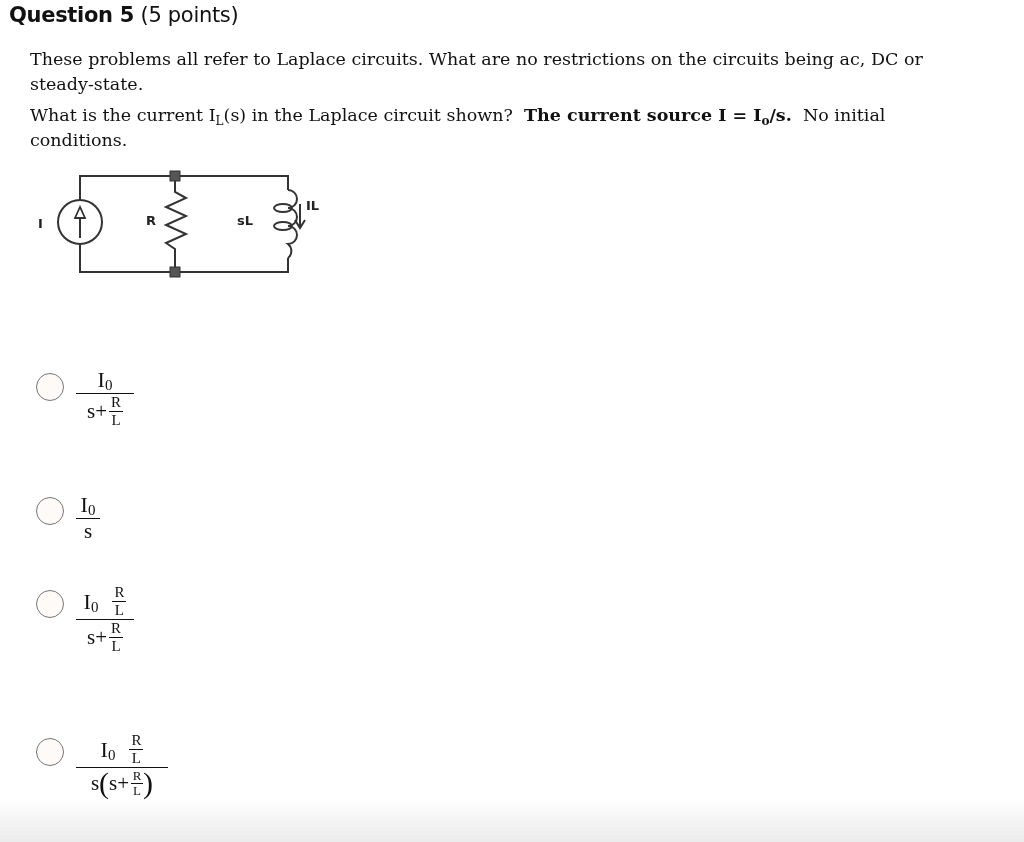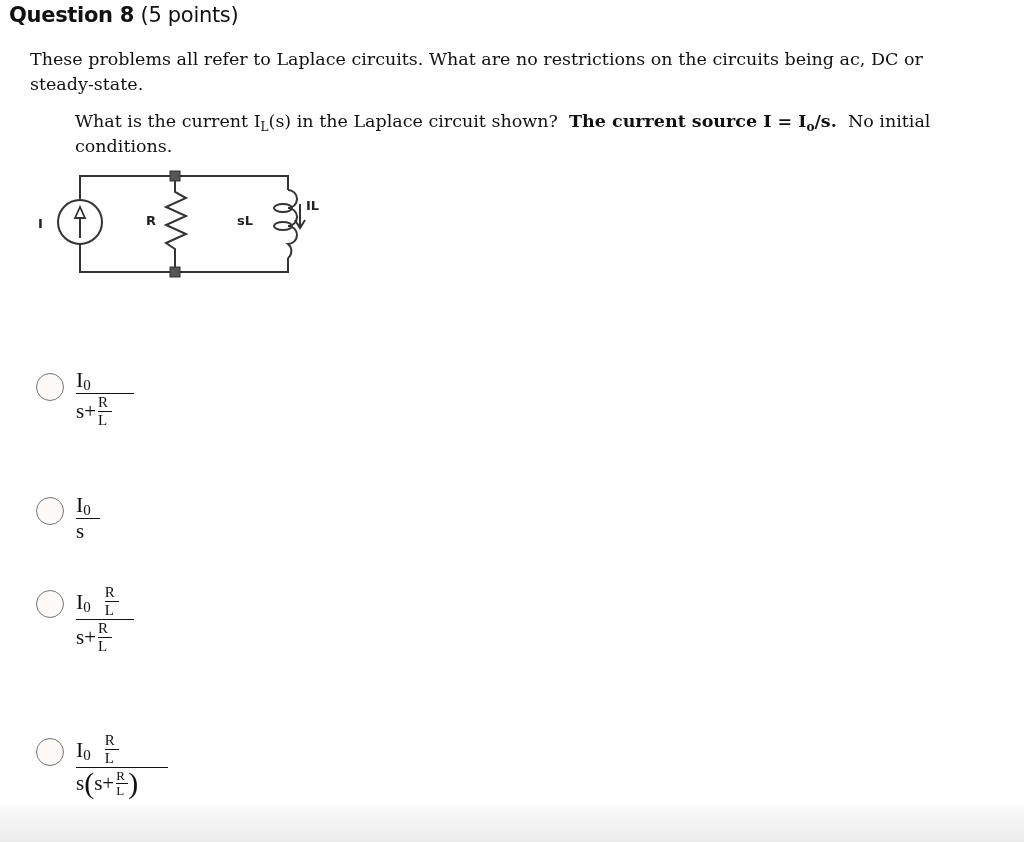--- a/index.html
+++ b/index.html
@@ -14,41 +14,41 @@
     letter-spacing: -0.3px;
   }
   .q-title b { font-weight: bold; }
   .q-title span.pts { font-weight: normal; }
   .para {
     position: absolute; left: 30px;
     font-family: "DejaVu Serif", serif; font-size: 17.5px; line-height: 25px; color: #111;
     width: 940px;
   }
   .p1 { top: 47px; }
-  .p2 { top: 109px; margin-left: 45px; }
+  .p2 { top: 103px; }
   sub { font-size: 12px; vertical-align: -4px; line-height: 0; }
   .circuit { position: absolute; left: 30px; top: 165px; }
   .option { position: absolute; left: 36px; }
   .radio {
     position: absolute; left: 0; width: 28px; height: 28px; border-radius: 50%;
     border: 1.5px solid #777; background: #fdfaf8; box-sizing: border-box; cursor: pointer;
   }
   .math { position: absolute; font-family: "Liberation Serif", serif; color: #111; }
-  .frac { display: inline-flex; flex-direction: column; vertical-align: middle; }
+  .frac { display: inline-flex; flex-direction: column; align-items: center; vertical-align: middle; }
   .bar { border-top: 1.5px solid #111; width: 100%; }
   .io { font-size: 22px; }
   .io sub { font-size: 15px; vertical-align: -3px; }
   .small { font-size: 15px; line-height: 17px; }
   .big { font-size: 21px; }
 </style>
 </head>
 <body>
 
 <div class="q-title">
-  <b>Question 8</b>
+  <b>Question 5</b>
   <span class="pts">(5 points)</span>
 </div>
 
 <div class="para p1">These problems all refer to Laplace circuits.  What are no restrictions on the circuits being ac, DC or steady-state.</div>
 
 <div class="para p2">
   <span>What is the current I</span><sub>L</sub><span style="white-space:pre">(s) in the Laplace circuit shown?  </span><b><span>The current source I = I</span><sub>o</sub><span>/s.</span></b><span style="white-space:pre-wrap">  No initial conditions.</span>
 </div>
 
 <svg class="circuit" width="310" height="120" viewBox="30 165 310 120">

